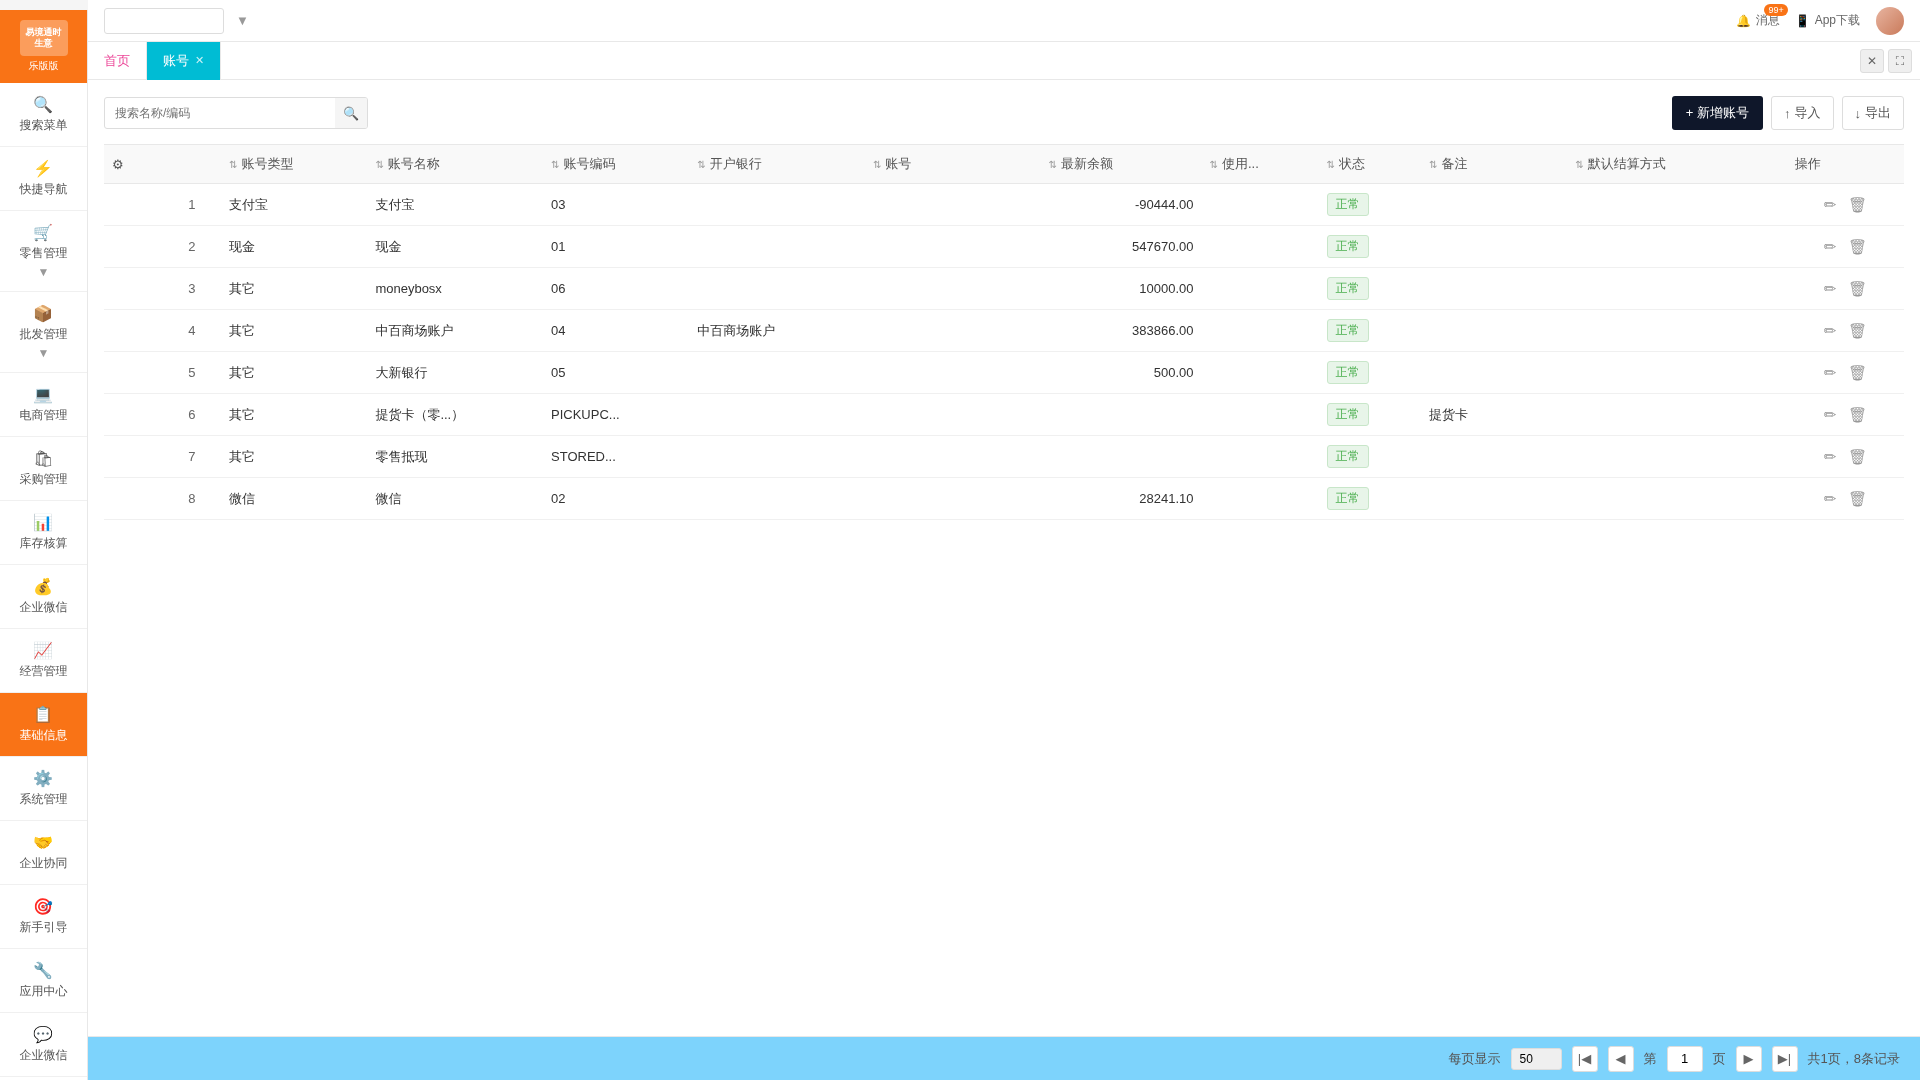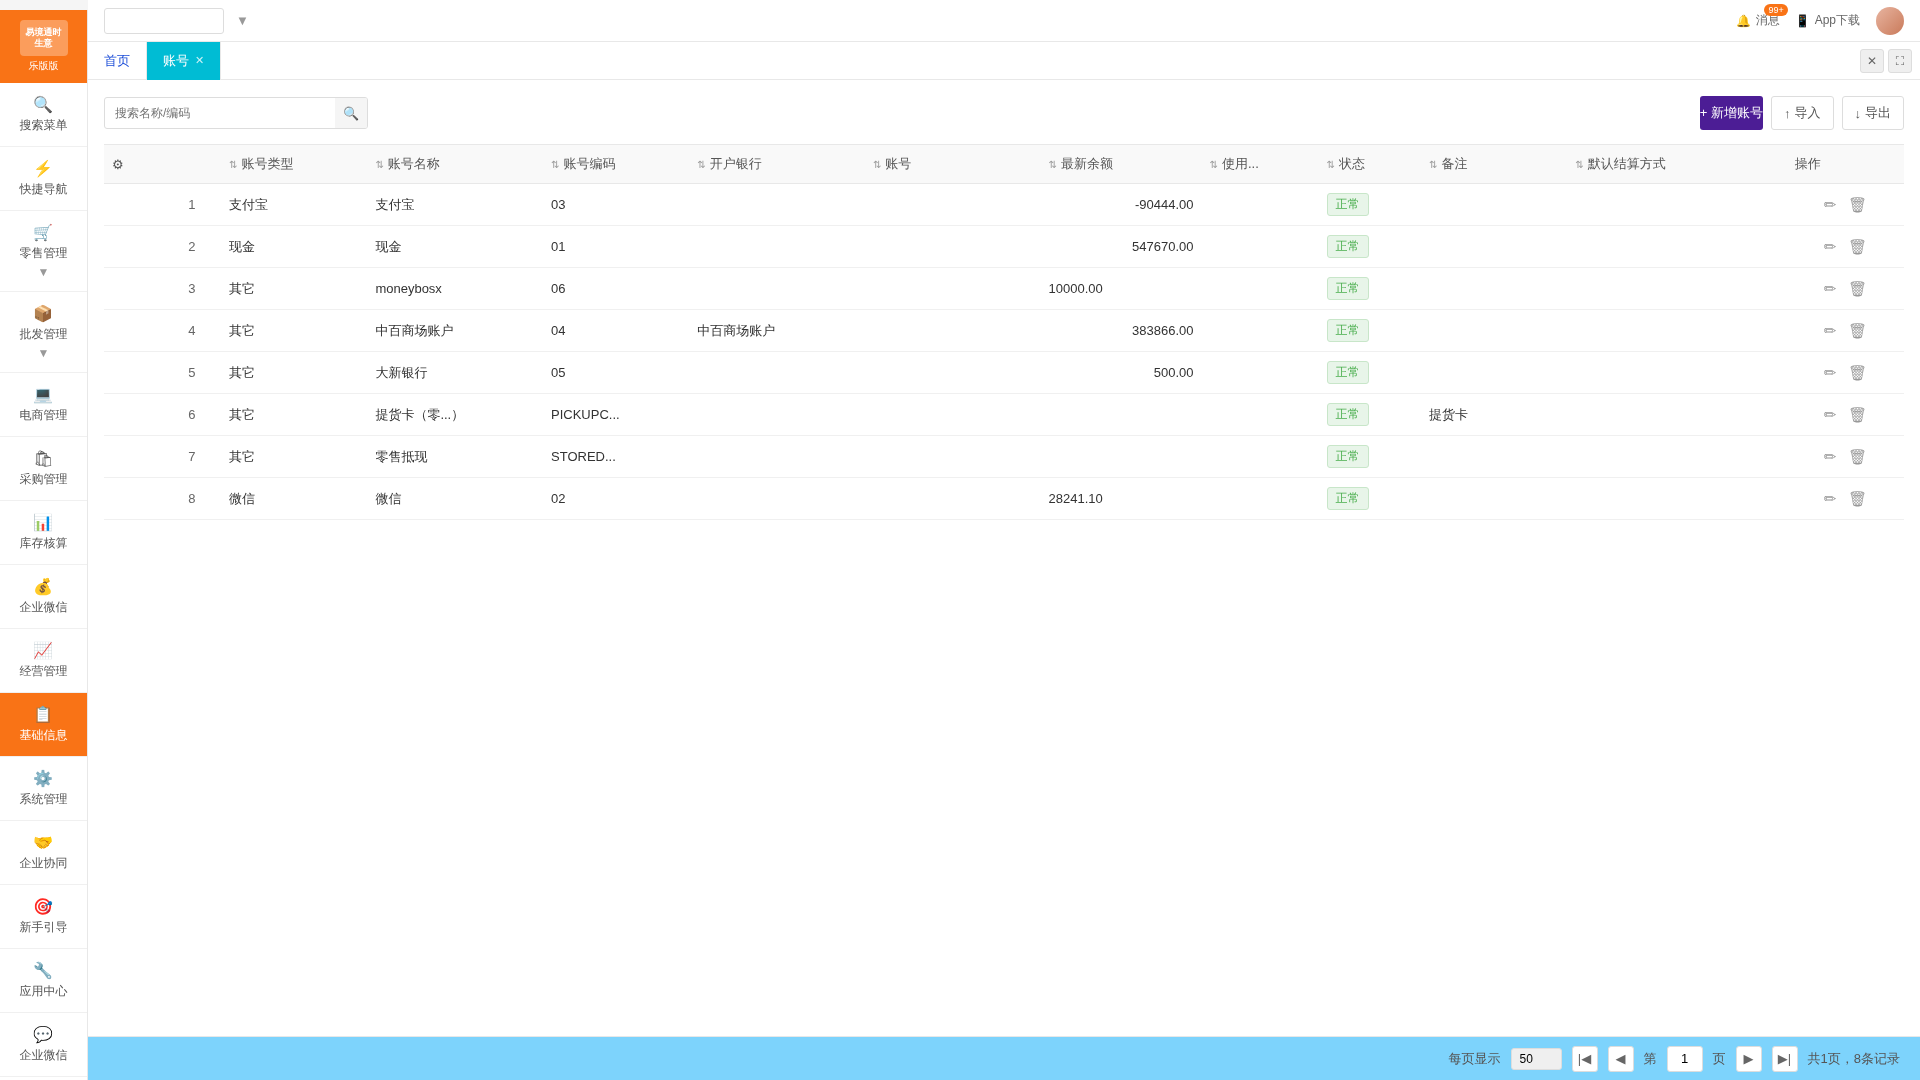--- a/index.html
+++ b/index.html
@@ -99,21 +99,21 @@
       border-bottom: 1px solid #e8e8e8;
       padding-left: 0;
       flex-shrink: 0;
     }
     .tab {
       height: 38px;
       display: flex; align-items: center;
       padding: 0 16px;
       cursor: pointer;
       font-size: 13px;
-      color: #1d4ed8;
+      color: #ec4899;
       border-right: 1px solid #e8e8e8;
       gap: 6px;
     }
     .tab.active {
       background: #00bcd4; color: white;
     }
     .tab .close-btn { font-size: 11px; cursor: pointer; opacity: 0.8; }
     .tab-actions {
       margin-left: auto;
       display: flex; align-items: center; gap: 4px; padding-right: 8px;
@@ -150,23 +150,23 @@
       color: #999;
     }
     .search-icon-btn {
       width: 32px; height: 30px;
       background: #f5f5f5;
       display: flex; align-items: center; justify-content: center;
       cursor: pointer; color: #999;
     }
     .toolbar-right { display: flex; gap: 8px; }
     .btn-primary {
-      background: #4c1d95; color: white;
+      background: #0f172a; color: white;
       border: none; border-radius: 3px;
-      padding: 7px 0; font-size: 13px; cursor: pointer;
+      padding: 7px 14px; font-size: 13px; cursor: pointer;
       display: flex; align-items: center; gap: 4px;
     }
     .btn-secondary {
       background: white; color: #555;
       border: 1px solid #ddd; border-radius: 3px;
       padding: 7px 12px; font-size: 13px; cursor: pointer;
       display: flex; align-items: center; gap: 4px;
     }
 
     
@@ -474,21 +474,21 @@
     </td>
   </tr>
           <tr>
     <td class="col-num" style="text-align:center"></td>
     <td class="col-num" style="text-align:center;color:#666">3</td>
     <td class="col-type">其它</td>
     <td class="col-name">moneybosx</td>
     <td class="col-code">06</td>
     <td class="col-bank"></td>
     <td class="col-account"></td>
-    <td class="col-balance" style="text-align:left">10000.00</td>
+    <td class="col-balance" style="text-align:right">10000.00</td>
     <td class="col-use"></td>
     <td class="col-status">
       <span class="status-badge">正常</span>
     </td>
     <td class="col-note"></td>
     <td class="col-default"></td>
     <td class="col-action" style="text-align:center">
       <button class="action-btn" title="编辑">✏</button>
       <button class="action-btn" title="删除">🗑</button>
     </td>
@@ -574,21 +574,21 @@
     </td>
   </tr>
           <tr>
     <td class="col-num" style="text-align:center"></td>
     <td class="col-num" style="text-align:center;color:#666">8</td>
     <td class="col-type">微信</td>
     <td class="col-name">微信</td>
     <td class="col-code">02</td>
     <td class="col-bank"></td>
     <td class="col-account"></td>
-    <td class="col-balance" style="text-align:left">28241.10</td>
+    <td class="col-balance" style="text-align:right">28241.10</td>
     <td class="col-use"></td>
     <td class="col-status">
       <span class="status-badge">正常</span>
     </td>
     <td class="col-note"></td>
     <td class="col-default"></td>
     <td class="col-action" style="text-align:center">
       <button class="action-btn" title="编辑">✏</button>
       <button class="action-btn" title="删除">🗑</button>
     </td>

